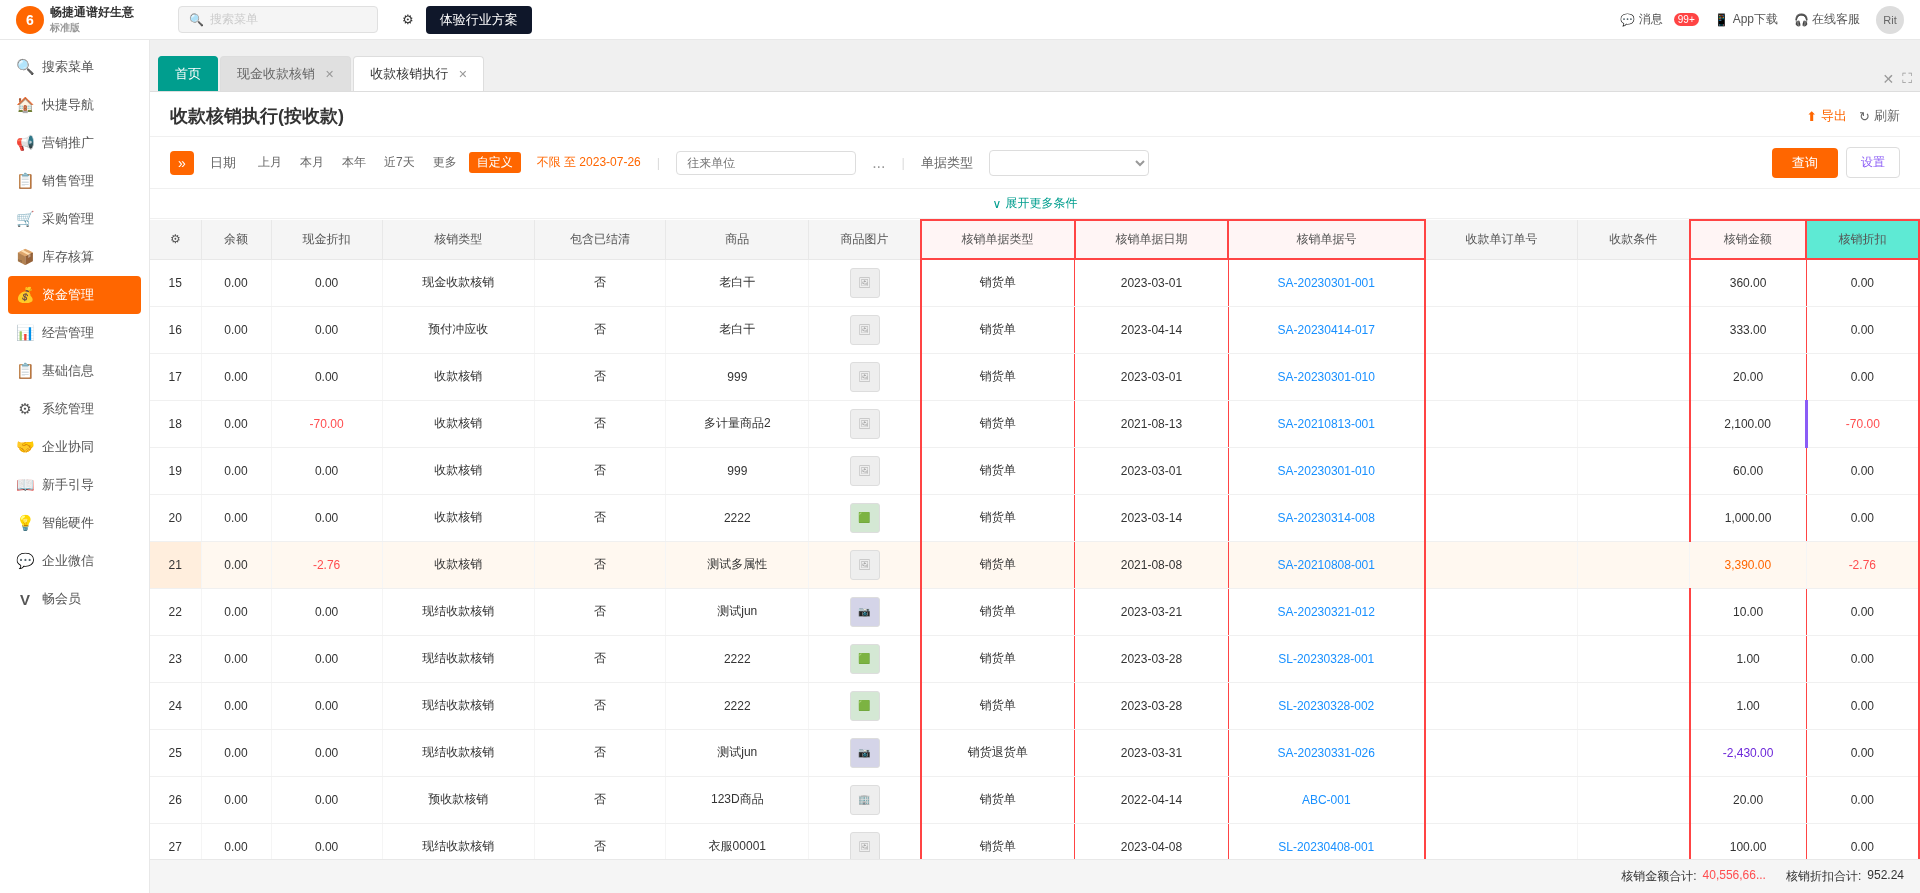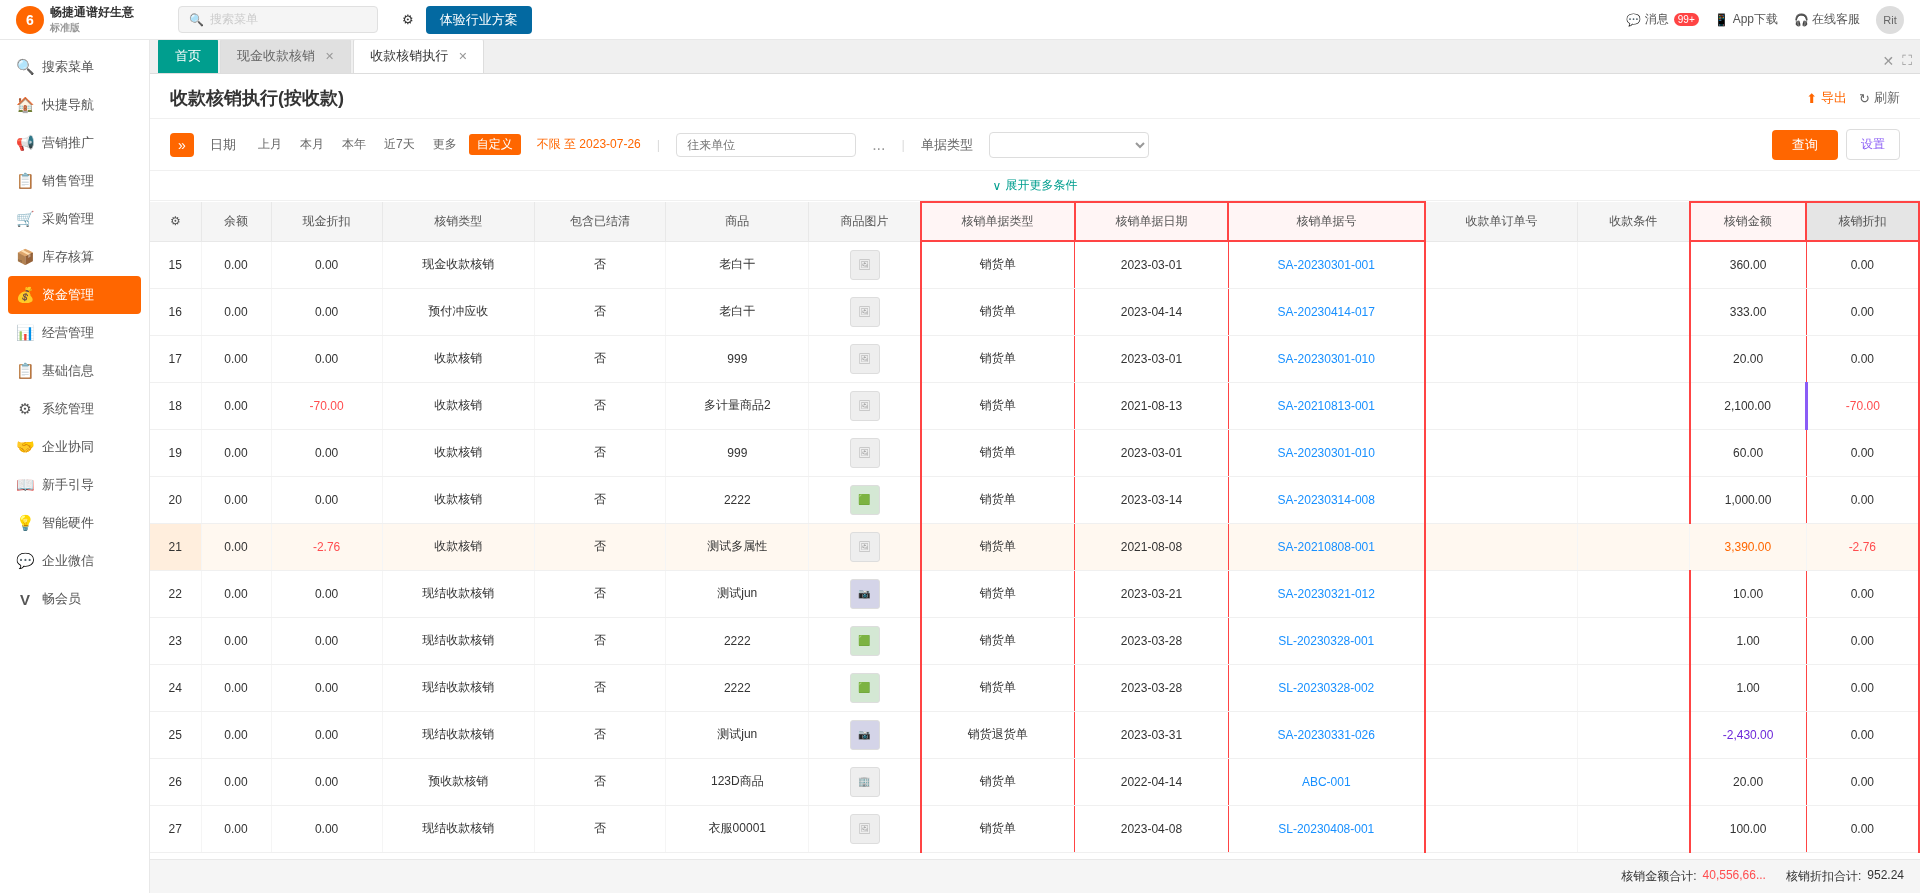--- a/index.html
+++ b/index.html
@@ -4,38 +4,38 @@
   <style>
     * { box-sizing: border-box; margin: 0; padding: 0; }
     body { font-family: 'Microsoft YaHei', Arial, sans-serif; font-size: 13px; background: #f5f5f5; color: #333; overflow: hidden; }
 
     
     .top-bar { height: 40px; background: #fff; display: flex; align-items: center; padding: 0 16px; border-bottom: 1px solid #e8e8e8; gap: 12px; }
     .logo-area { display: flex; align-items: center; gap: 6px; width: 150px; }
     .logo-icon { width: 28px; height: 28px; background: #ff6600; border-radius: 50%; display: flex; align-items: center; justify-content: center; color: #fff; font-size: 14px; font-weight: bold; }
     .search-box { background: #f5f5f5; border: 1px solid #e0e0e0; border-radius: 4px; padding: 4px 10px; font-size: 12px; width: 200px; color: #999; display: flex; align-items: center; gap: 6px; }
     .top-actions { display: flex; align-items: center; gap: 16px; margin-left: auto; }
-    .btn-solution { background: #0369a1; color: #fff; border: none; padding: 5px 14px; border-radius: 4px; font-size: 13px; cursor: pointer; }
-    .badge { background: #ff4444; color: #fff; border-radius: 10px; font-size: 10px; padding: 1px 4px; margin-left: 2px; }
+    .btn-solution { background: #0f172a; color: #fff; border: none; padding: 5px 14px; border-radius: 4px; font-size: 13px; cursor: pointer; }
+    .badge { background: #ff4444; color: #fff; border-radius: 10px; font-size: 10px; padding: 1px 4px; margin-left: 8px; }
     .user-avatar { width: 28px; height: 28px; background: #ddd; border-radius: 50%; display: flex; align-items: center; justify-content: center; font-size: 11px; color: #666; }
 
     
     .layout { display: flex; height: calc(100vh - 40px); }
 
     
     .sidebar { width: 150px; background: #fff; border-right: 1px solid #e8e8e8; display: flex; flex-direction: column; padding: 8px 0; }
     .sidebar-item { display: flex; align-items: center; gap: 8px; padding: 10px 16px; cursor: pointer; color: #555; font-size: 13px; }
     .sidebar-item.active { background: #ff6600; color: #fff; border-radius: 4px; margin: 0 8px; padding: 10px 8px; }
     .sidebar-icon { font-size: 15px; width: 18px; text-align: center; }
 
     
     .main { flex: 1; display: flex; flex-direction: column; overflow: hidden; }
 
     
-    .tab-bar { height: 34px; background: #f0f0f0; display: flex; align-items: flex-end; border-bottom: 1px solid #ddd; padding: 0 8px; gap: 2px; position: relative; }
+    .tab-bar { height: 52px; background: #f0f0f0; display: flex; align-items: flex-end; border-bottom: 1px solid #ddd; padding: 0 8px; gap: 2px; position: relative; }
     .tab { display: flex; align-items: center; gap: 6px; padding: 8px 16px; background: #e0e0e0; border-radius: 4px 4px 0 0; cursor: pointer; font-size: 13px; color: #666; border: 1px solid #ddd; border-bottom: none; }
     .tab.active { background: #fff; color: #333; border-color: #ddd; }
     .tab-home { background: #009e8e; color: #fff; border-color: #009e8e; }
     .tab-close { font-size: 11px; color: #999; cursor: pointer; margin-left: 4px; }
     .tab-bar-actions { margin-left: auto; display: flex; align-items: center; gap: 8px; padding-bottom: 4px; }
 
     
     .page-header { padding: 12px 20px 8px; display: flex; align-items: center; justify-content: space-between; background: #fff; border-bottom: 1px solid #f0f0f0; }
     .page-title { font-size: 18px; font-weight: bold; color: #333; }
     .header-actions { display: flex; gap: 12px; }
@@ -274,21 +274,21 @@
             <th>核销类型</th>
             <th>包含已结清</th>
             <th>商品</th>
             <th>商品图片</th>
             <th style="border:2px solid #ff4444;background:#fff5f5;">核销单据类型</th>
             <th style="border:2px solid #ff4444;background:#fff5f5;">核销单据日期</th>
             <th style="border:2px solid #ff4444;background:#fff5f5;">核销单据号</th>
             <th>收款单订单号</th>
             <th>收款条件</th>
             <th style="border:2px solid #ff4444;background:#fff5f5;">核销金额</th>
-            <th style="border:2px solid #ff4444;background:#e5e5e5;">核销折扣</th>
+            <th style="border:2px solid #ff4444;background:#5eead4;">核销折扣</th>
           </tr>
         </thead>
         <tbody id="table-body">
         <tr>
     <td>15</td>
     <td>0.00</td>
     <td>0.00</td>
     <td>现金收款核销</td>
     <td>否</td>
     <td>老白干</td>

